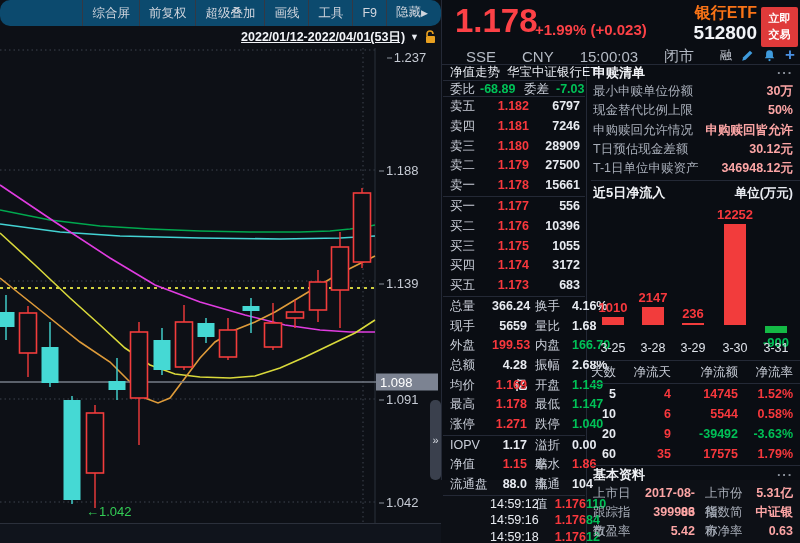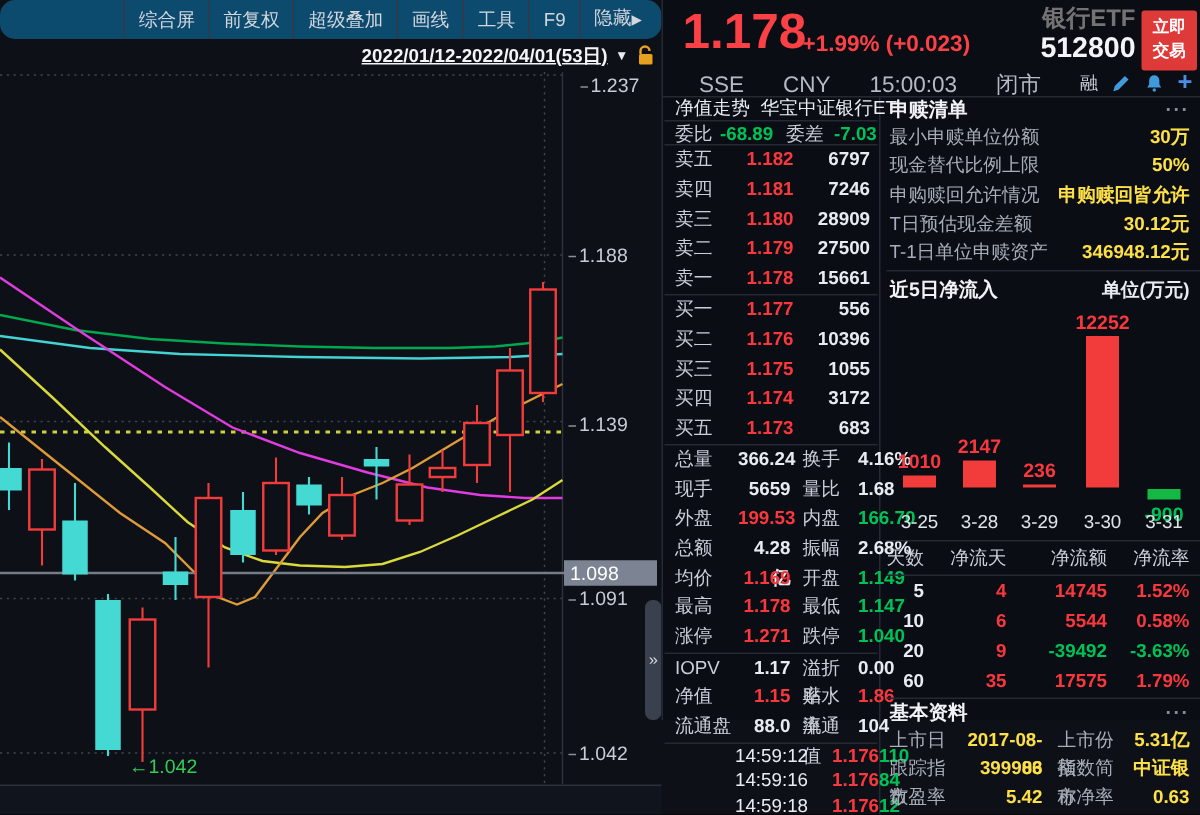--- a/index.html
+++ b/index.html
@@ -30,21 +30,21 @@
                 border-top:1px solid #2b303b;border-bottom:1px solid #2b303b;}
   #collapse-handle{position:absolute;left:430px;top:352px;width:11px;height:80px;
                    background:#3a404d;border-radius:5px;color:#d6dae2;font-size:11px;
                    display:flex;align-items:center;justify-content:center;}
   
   #right-panel{position:absolute;left:441px;top:0;width:359px;height:480px;background:#0a0d13;
                border-left:1px solid #242936;}
   #q-price{position:absolute;left:13px;top:2px;font-size:33px;font-weight:bold;color:#fc4146;}
   #q-change{position:absolute;left:93px;top:21px;font-size:15px;font-weight:bold;color:#fc4146;white-space:nowrap;}
   #q-names{position:absolute;right:44px;top:4px;text-align:right;line-height:1.15;}
-  #q-name{font-size:16px;font-weight:bold;color:#737373;}
+  #q-name{font-size:16px;font-weight:bold;color:#f97316;}
   #q-code{font-size:19px;font-weight:bold;color:#f2f4f8;}
   #trade-btn{position:absolute;right:3px;top:7px;width:37px;height:40px;background:#df3a3a;
              border-radius:2px;color:#fff;font-size:11px;font-weight:bold;line-height:1.45;
              display:flex;flex-direction:column;align-items:center;justify-content:center;cursor:pointer;}
   #exch-row{position:absolute;left:24px;top:48px;width:345px;height:16px;font-size:15px;
             color:#b4bac4;display:flex;gap:26px;align-items:center;}
   #hdr-icons{position:absolute;right:6px;top:46px;display:flex;gap:9px;align-items:center;height:18px;}
   #margin-badge{color:#c9ced8;font-size:12px;}
   .hdr-svg{display:block;}
   #plus-icon{color:#4a90e2;font-size:17px;font-weight:bold;line-height:14px;}
@@ -72,21 +72,21 @@
   #stats2{border-bottom:1px solid #242936;}
   .tick-row{height:16.4px;line-height:16.4px;display:grid;grid-template-columns:58px 38px 1fr;
             padding:0 5px 0 7px;margin-left:40px;}
   
   #rcol{position:absolute;left:149px;top:64px;width:210px;height:479px;font-size:12.5px;}
   .sec-title{height:18px;line-height:18px;display:flex;justify-content:space-between;
              padding:0 8px 0 2px;font-weight:bold;color:#f0f2f6;font-size:13px;}
   .sec-more{color:#8b919c;font-weight:bold;letter-spacing:1px;}
   .sub-row{height:19.3px;line-height:19.3px;display:flex;justify-content:space-between;padding:0 8px 0 2px;}
   .sub-label{color:#a8aeb9;}
-  .sub-value{color:#fde047;font-weight:bold;}
+  .sub-value{color:#fca5a5;font-weight:bold;}
   #sub-div{border-top:1px solid #242936;margin-top:2px;}
   #flow-title{margin-top:3px;}
   #flow-unit{color:#e8ebf1;font-weight:bold;font-size:12.5px;}
   #flow-plot{position:relative;height:156px;}
   .bar{position:absolute;}
   .bar-label{position:absolute;width:60px;text-align:center;font-size:13px;font-weight:bold;}
   .bar-cat{position:absolute;width:60px;text-align:center;font-size:12.5px;color:#dfe3ea;top:139px;}
   #flow-table{border-top:1px solid #242936;margin-top:2px;}
   .ft-row{height:20px;line-height:20px;display:grid;grid-template-columns:25px 55px 67px 1fr;
           padding-right:8px;}

